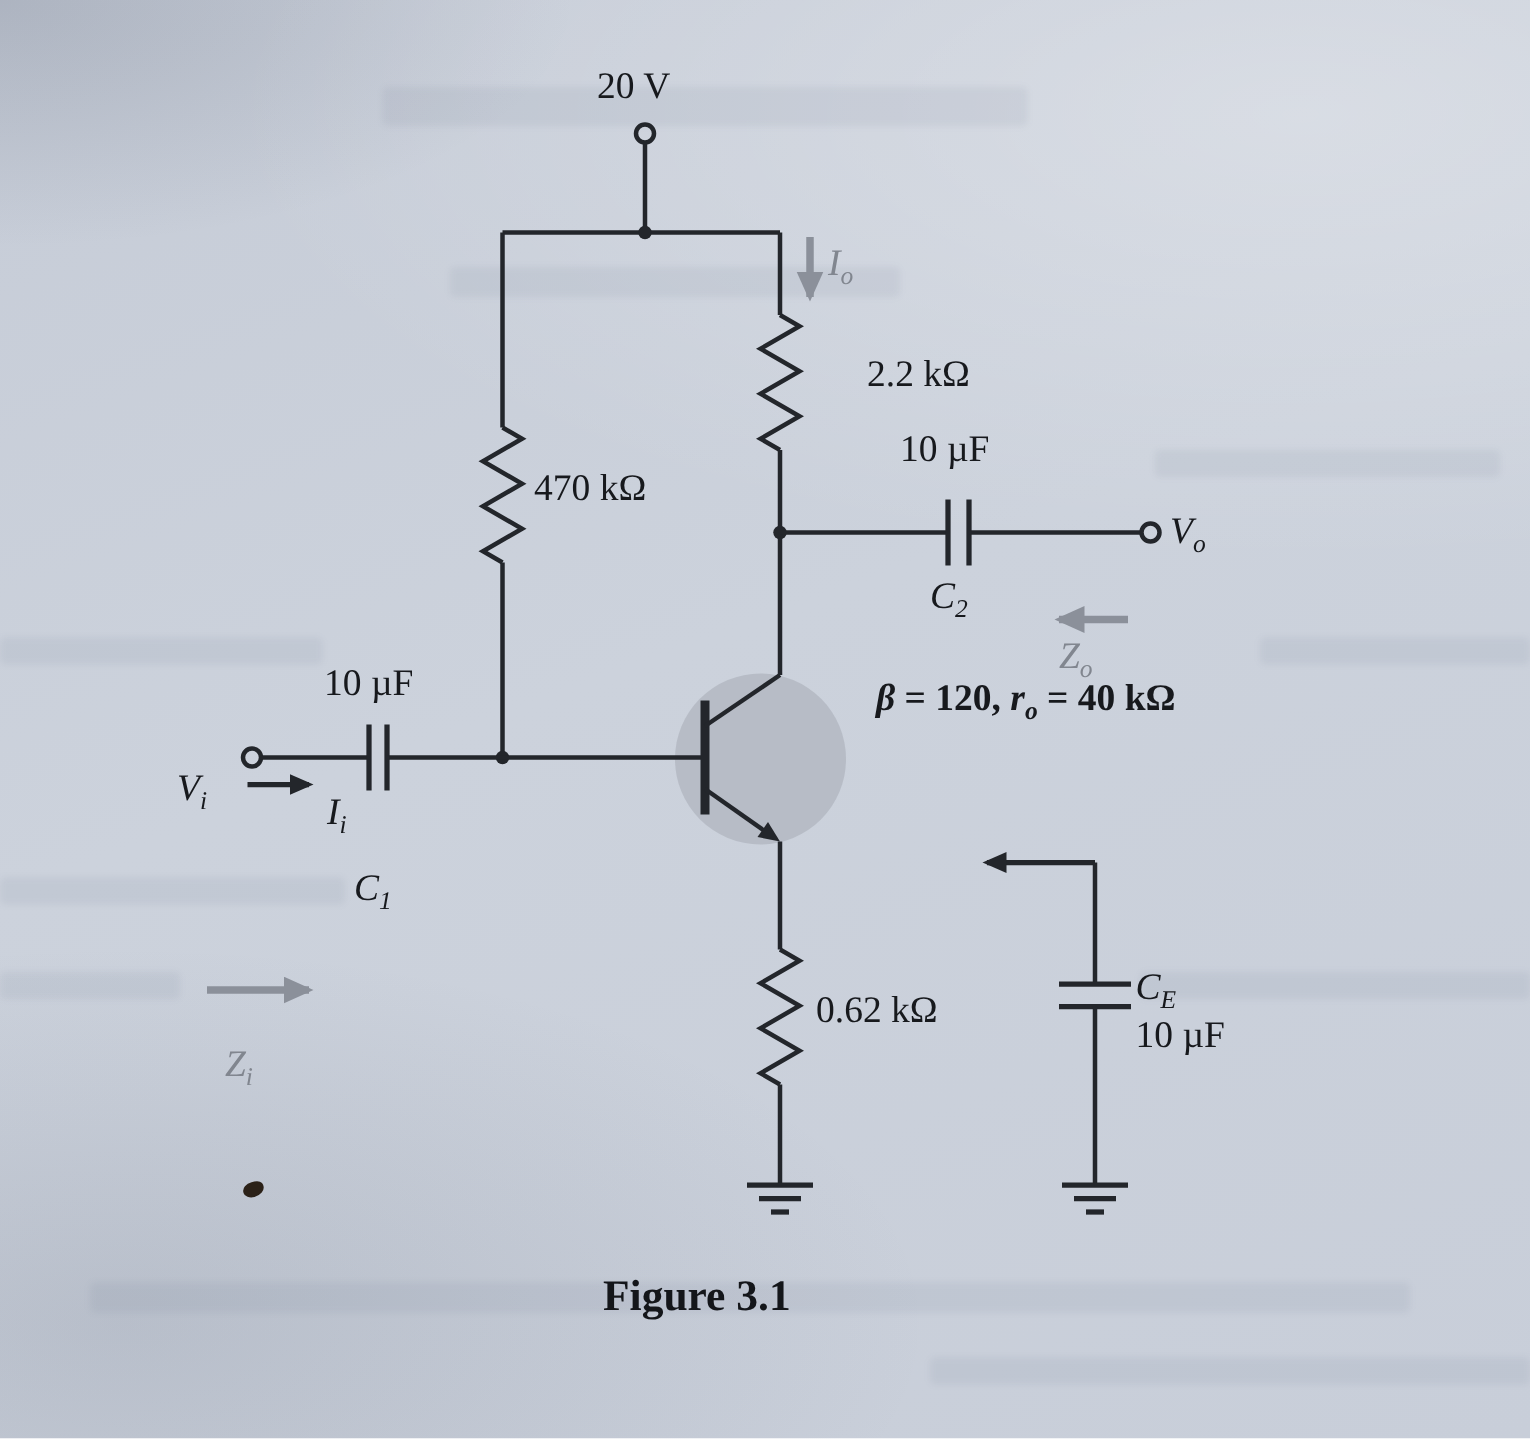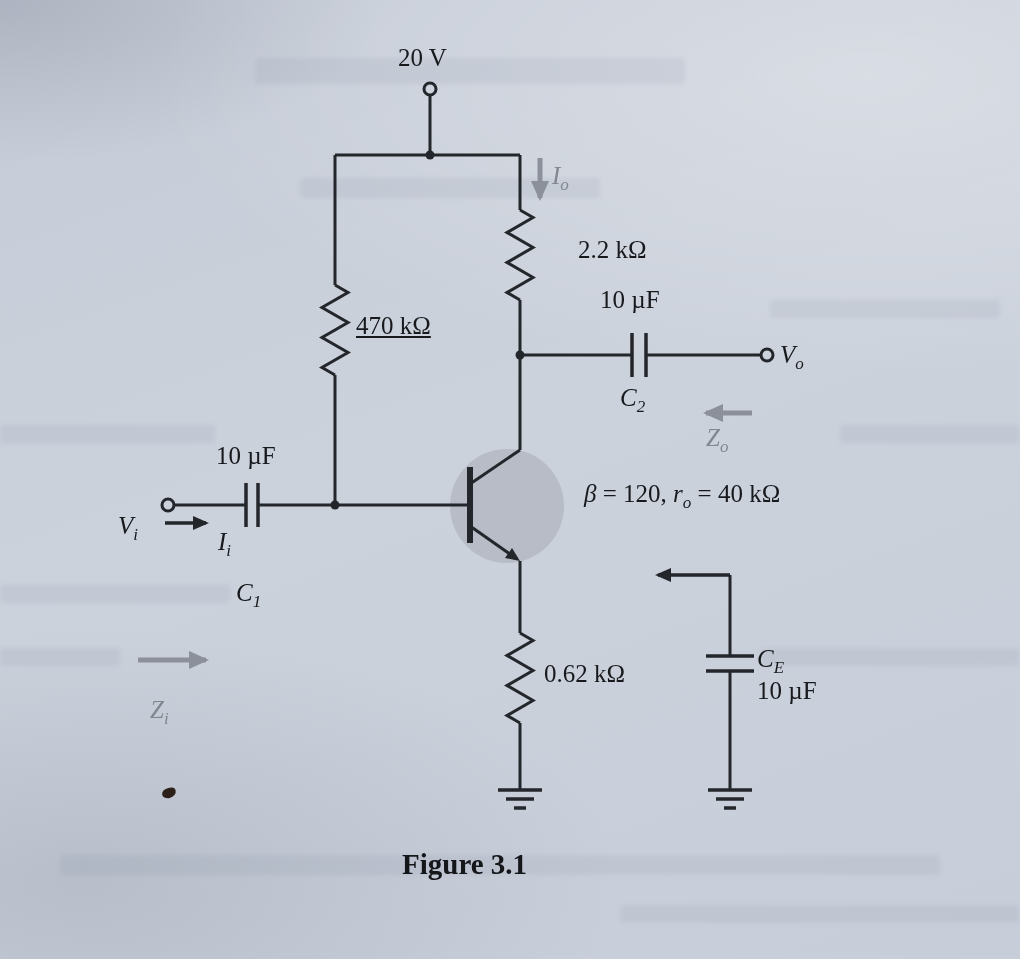--- a/index.html
+++ b/index.html
@@ -136,34 +136,34 @@
     <line x1="730" y1="671" x2="730" y2="790" stroke="#23262b" stroke-width="3"></line>
     <g>
       <line x1="708" y1="790" x2="752" y2="790" stroke="#23262b" stroke-width="3.5"></line>
       <line x1="716" y1="799" x2="744" y2="799" stroke="#23262b" stroke-width="3.5"></line>
       <line x1="724" y1="808" x2="736" y2="808" stroke="#23262b" stroke-width="3.5"></line>
     </g>
   </svg>
 
   <div class="lbl" style="left:398px; top:44px;">20 V</div>
 
-  <div class="lbl" style="left:356px; top:312px;text-decoration:underline;">470 kΩ</div>
+  <div class="lbl" style="left:356px; top:312px;">470 kΩ</div>
 
   <div class="lbl" style="left:542px; top:236px;margin-left:36px;">2.2 kΩ</div>
 
   <div class="lbl var gray" style="left:552px; top:162px;"><span>I</span><sub>o</sub></div>
 
   <div class="lbl" style="left:600px; top:286px;">10 µF</div>
   <div class="lbl var" style="left:620px; top:384px;"><span>C</span><sub>2</sub></div>
 
   <div class="lbl var" style="left:780px; top:341px;"><span>V</span><sub>o</sub></div>
 
   <div class="lbl var gray" style="left:706px; top:424px;"><span>Z</span><sub>o</sub></div>
 
-  <div class="lbl" style="left:584px; top:480px;"><span class="var">β</span><span> = 120, </span><span class="var">r</span><sub class="var">o</sub><span> = 40 kΩ</span></div>
+  <div class="lbl" style="left:584px; top:452px;font-weight:bold;"><span class="var">β</span><span> = 120, </span><span class="var">r</span><sub class="var">o</sub><span> = 40 kΩ</span></div>
 
   <div class="lbl" style="left:216px; top:442px;">10 µF</div>
   <div class="lbl var" style="left:236px; top:531px;margin-top:48px;"><span>C</span><sub>1</sub></div>
 
   <div class="lbl var" style="left:118px; top:512px;"><span>V</span><sub>i</sub></div>
 
   <div class="lbl var" style="left:176px; top:528px;margin-left:42px;"><span>I</span><sub>i</sub></div>
 
   <div class="lbl var gray" style="left:150px; top:696px;"><span>Z</span><sub>i</sub></div>
 

